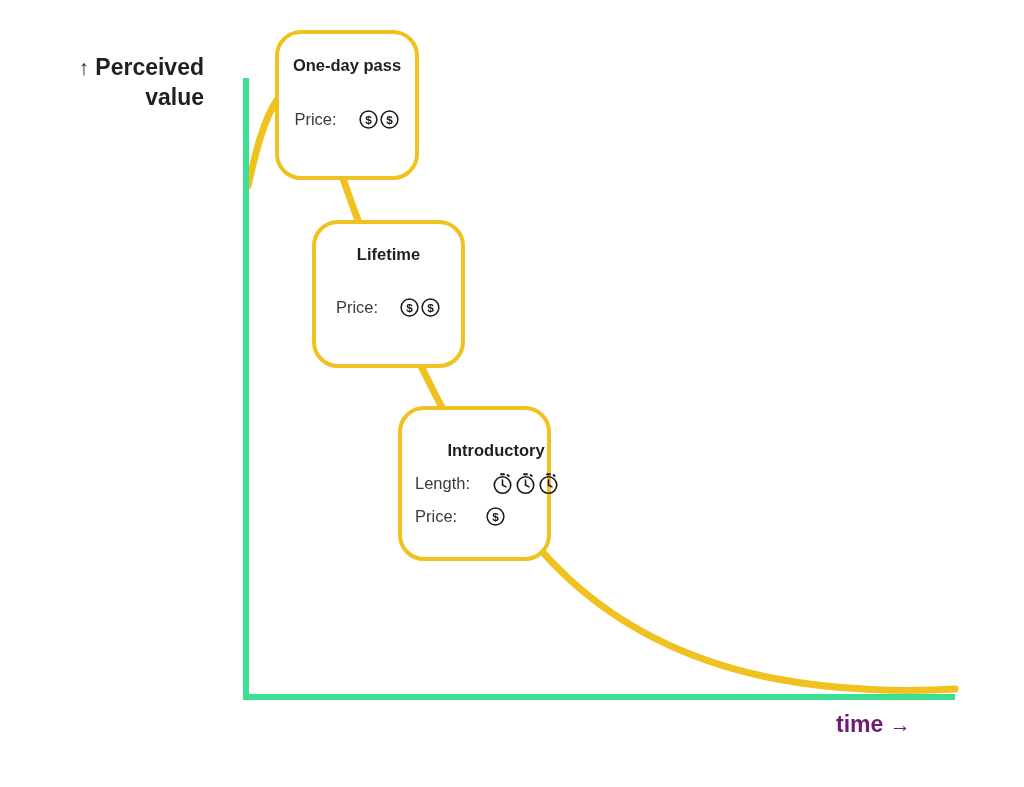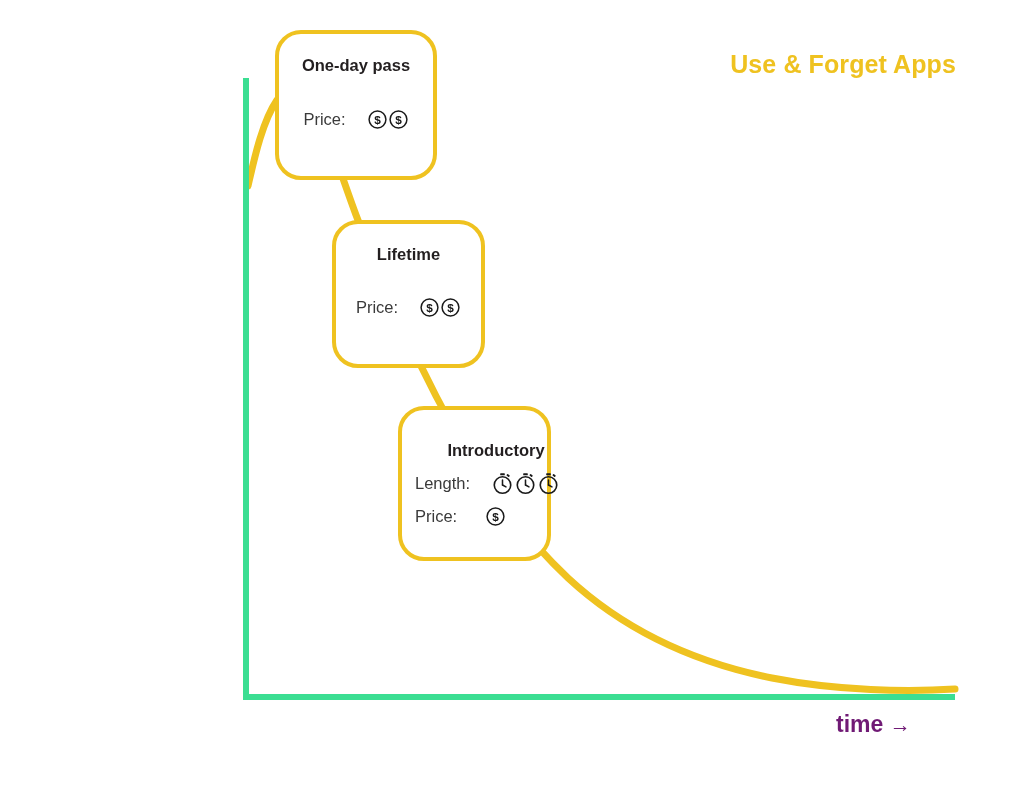--- a/index.html
+++ b/index.html
@@ -106,55 +106,58 @@
   .icon-group {
     display: inline-flex;
     align-items: center;
   }
   .icon-group svg { display: block; }
 
   
   #card-one-day {
     left: 275px;
     top: 30px;
-    width: 162px;
+    width: 144px;
     height: 150px;
   }
   #card-one-day .card-title { margin-top: 22px; }
   #card-one-day .card-row   { margin-top: 34px; }
 
   
   #card-lifetime {
     left: 312px;
     top: 220px;
     width: 153px;
     height: 148px;
-    margin-left: 20px;
   }
   #card-lifetime .card-title { margin-top: 21px; }
   #card-lifetime .card-row   { margin-top: 33px; }
 
   
   #card-introductory {
     left: 398px;
     top: 406px;
     width: 153px;
     height: 155px;
   }
   #card-introductory .card-title { margin-top: 31px; padding-left: 43px; }
   #card-introductory .card-row.length-row { margin-top: 12px; justify-content: flex-start; padding-left: 13px; }
   #card-introductory .card-row.price-row  { margin-top: 11px; justify-content: flex-start; padding-left: 13px; }
 </style>
 </head>
 <body>
 
 <div id="stage">
 
-  <div class="chart-title">Use &amp; Forget Apps</div>
-
+
+  <div class="y-axis-label">
+    <span class="arrow-up">↑</span>
+    <span>Perceived</span><br>
+    <span>value</span>
+  </div>
 
   <div class="x-axis-label">
     <span>time</span>
     <span class="arrow-right">→</span>
   </div>
 
   <svg id="plot" width="1024" height="787" viewBox="0 0 1024 787">
 
     <path d="M 248 186
              C 254 160, 262 122, 277 100

